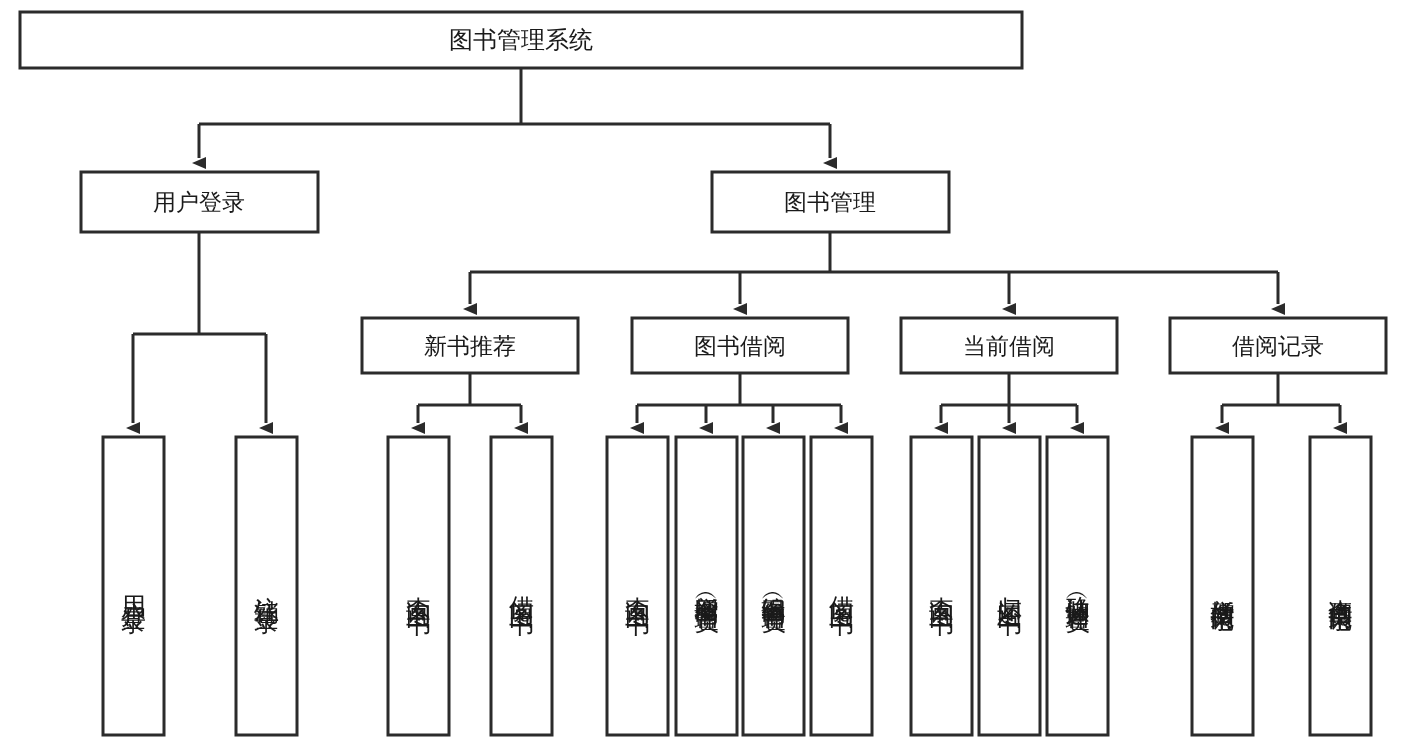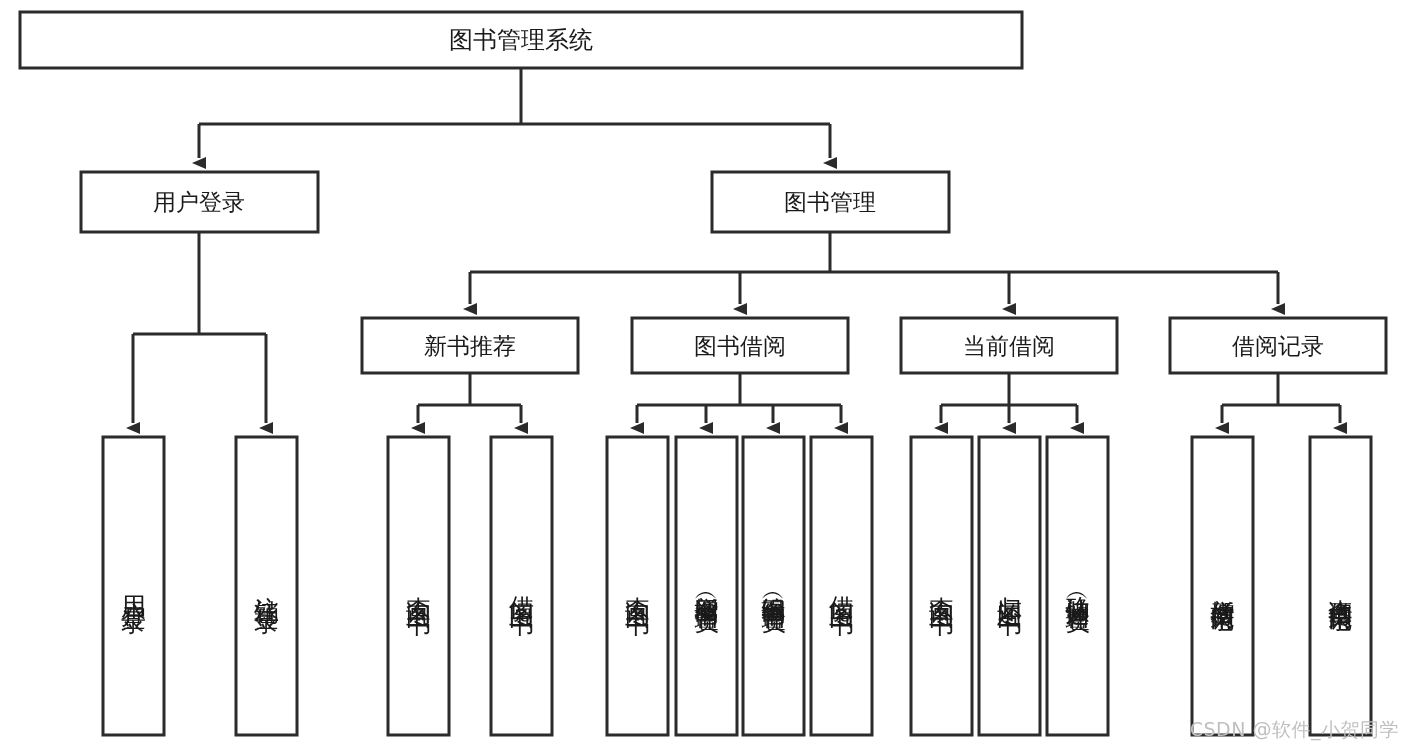--- a/index.html
+++ b/index.html
@@ -255,14 +255,13 @@
     <span class="leaf-text long">确认归还（管理员）</span>
   </div>
 
   <div class="leaf-text-wrap" style="left:1192px; top:437px; width:61px; height:298px;">
     <span class="leaf-text long">新增借阅记录</span>
   </div>
   <div class="leaf-text-wrap" style="left:1310px; top:437px; width:61px; height:298px;">
     <span class="leaf-text long">查询借阅记录</span>
   </div>
 
-  <div class="watermark">CSDN @软件_小贺同学</div>
 </div>
 
 </body></html>

